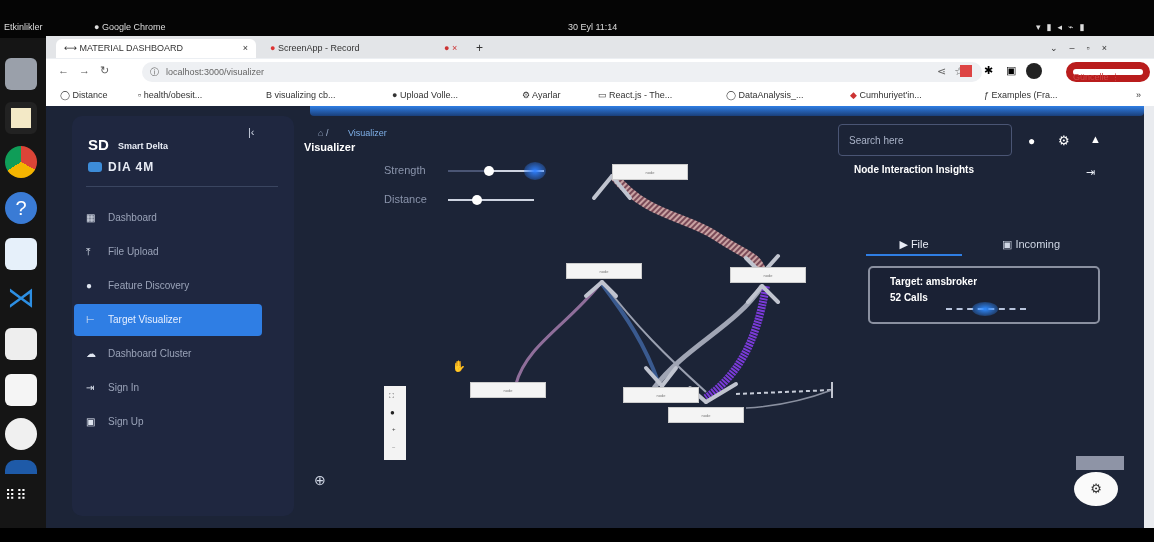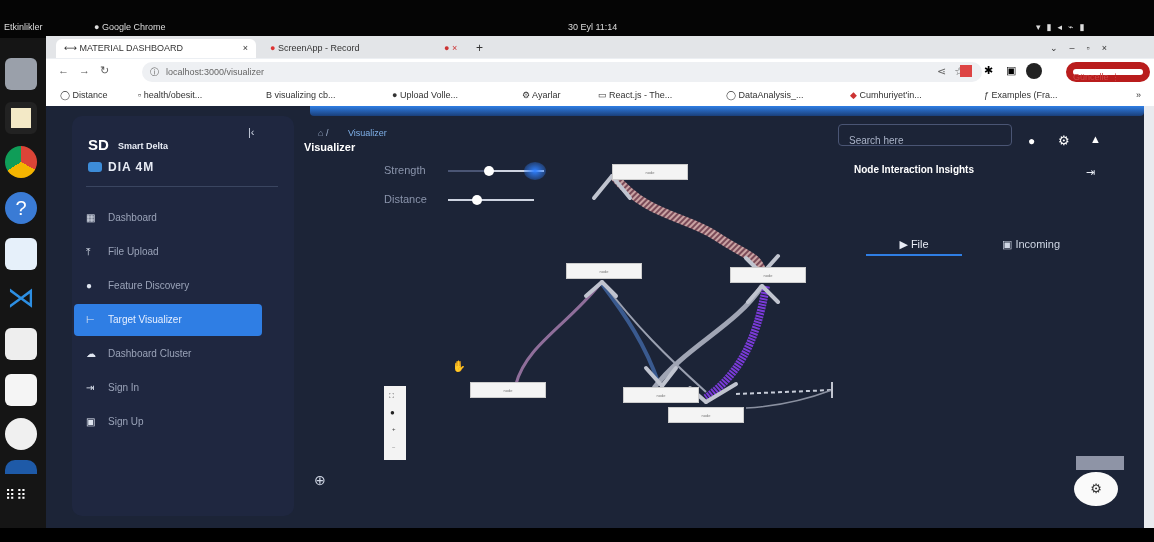--- a/index.html
+++ b/index.html
@@ -123,21 +123,21 @@
     </div>
     <div class="side-item" style="top:290px">
       <span class="ico">▣</span><span>Sign Up</span>
     </div>
   </div>
 
   <span style="position:absolute;left:272px;top:22px;color:#9fb0cc;font-size:9px">⌂ /</span>
   <span style="position:absolute;left:302px;top:22px;color:#7fb0e8;font-size:9px">Visualizer</span>
   <span style="position:absolute;left:258px;top:35px;color:#fff;font-size:11px;font-weight:bold">Visualizer</span>
 
-  <div style="position:absolute;left:792px;top:18px;width:174px;height:22px;border:1px solid #4a5574;border-radius:4px;padding:10px 10px;font-size:10px;color:#aab3c8">
+  <div style="position:absolute;left:792px;top:18px;width:174px;height:32px;border:1px solid #4a5574;border-radius:4px;padding:10px 10px;font-size:10px;color:#aab3c8">
     <span>Search here</span>
   </div>
   <span style="position:absolute;left:982px;top:28px;color:#fff;font-size:12px">●</span>
   <span style="position:absolute;left:1012px;top:27px;color:#fff;font-size:13px">⚙</span>
   <span style="position:absolute;left:1044px;top:27px;color:#fff;font-size:11px">▲</span>
 
   <span style="position:absolute;left:338px;top:58px;color:#8a94ab;font-size:11px">Strength</span>
   <div style="position:absolute;left:402px;top:64px;width:96px;height:2px;background:#4a5574">
     <div style="position:absolute;left:38px;top:0;width:58px;height:2px;background:#cdd3e0"></div>
     <div style="position:absolute;left:36px;top:-4px;width:10px;height:10px;border-radius:50%;background:#fff"></div>
@@ -214,20 +214,26 @@
   <span style="position:absolute;left:1040px;top:60px;color:#e8ecf5;font-size:11px">⇥</span>
 
 
   <div style="position:absolute;left:820px;top:128px;width:96px;height:22px;color:#e8ecf5;font-size:11px;text-align:center;padding-top:4px;border-bottom:2px solid #2f7ee4">
     <span>▶ </span><span>File</span>
   </div>
   <div style="position:absolute;left:930px;top:128px;width:110px;height:22px;color:#cfd6e4;font-size:11px;text-align:center;padding-top:4px">
     <span>▣ </span><span>Incoming</span>
   </div>
 
+  <div style="position:absolute;left:822px;top:160px;width:232px;height:58px;border:2px solid #8a90a0;border-radius:5px;background:#1a2134">
+    <span style="position:absolute;left:20px;top:8px;font-size:10px;font-weight:bold;color:#fff">Target: amsbroker</span>
+    <span style="position:absolute;left:20px;top:24px;font-size:10px;font-weight:bold;color:#fff">52 Calls</span>
+    <div style="position:absolute;left:76px;top:40px;width:80px;height:0;border-top:2px dashed #b8c4dc"></div>
+    <div style="position:absolute;left:102px;top:34px;width:26px;height:14px;border-radius:50%;background:radial-gradient(#2f8aff,rgba(47,138,255,0))"></div>
+  </div>
 
   <div style="position:absolute;left:1030px;top:350px;width:48px;height:14px;background:#8e94a6"></div>
   <div style="position:absolute;left:1028px;top:366px;width:44px;height:34px;border-radius:50%;background:#fafafa;color:#333;font-size:13px;text-align:center;line-height:34px">
     <span>⚙</span>
   </div>
   <div style="position:absolute;left:1098px;top:0;width:10px;height:422px;background:#e9ebef"></div>
 </div>
 
 <div style="position:absolute;left:0;top:528px;width:1154px;height:14px;background:#000"></div>
 

